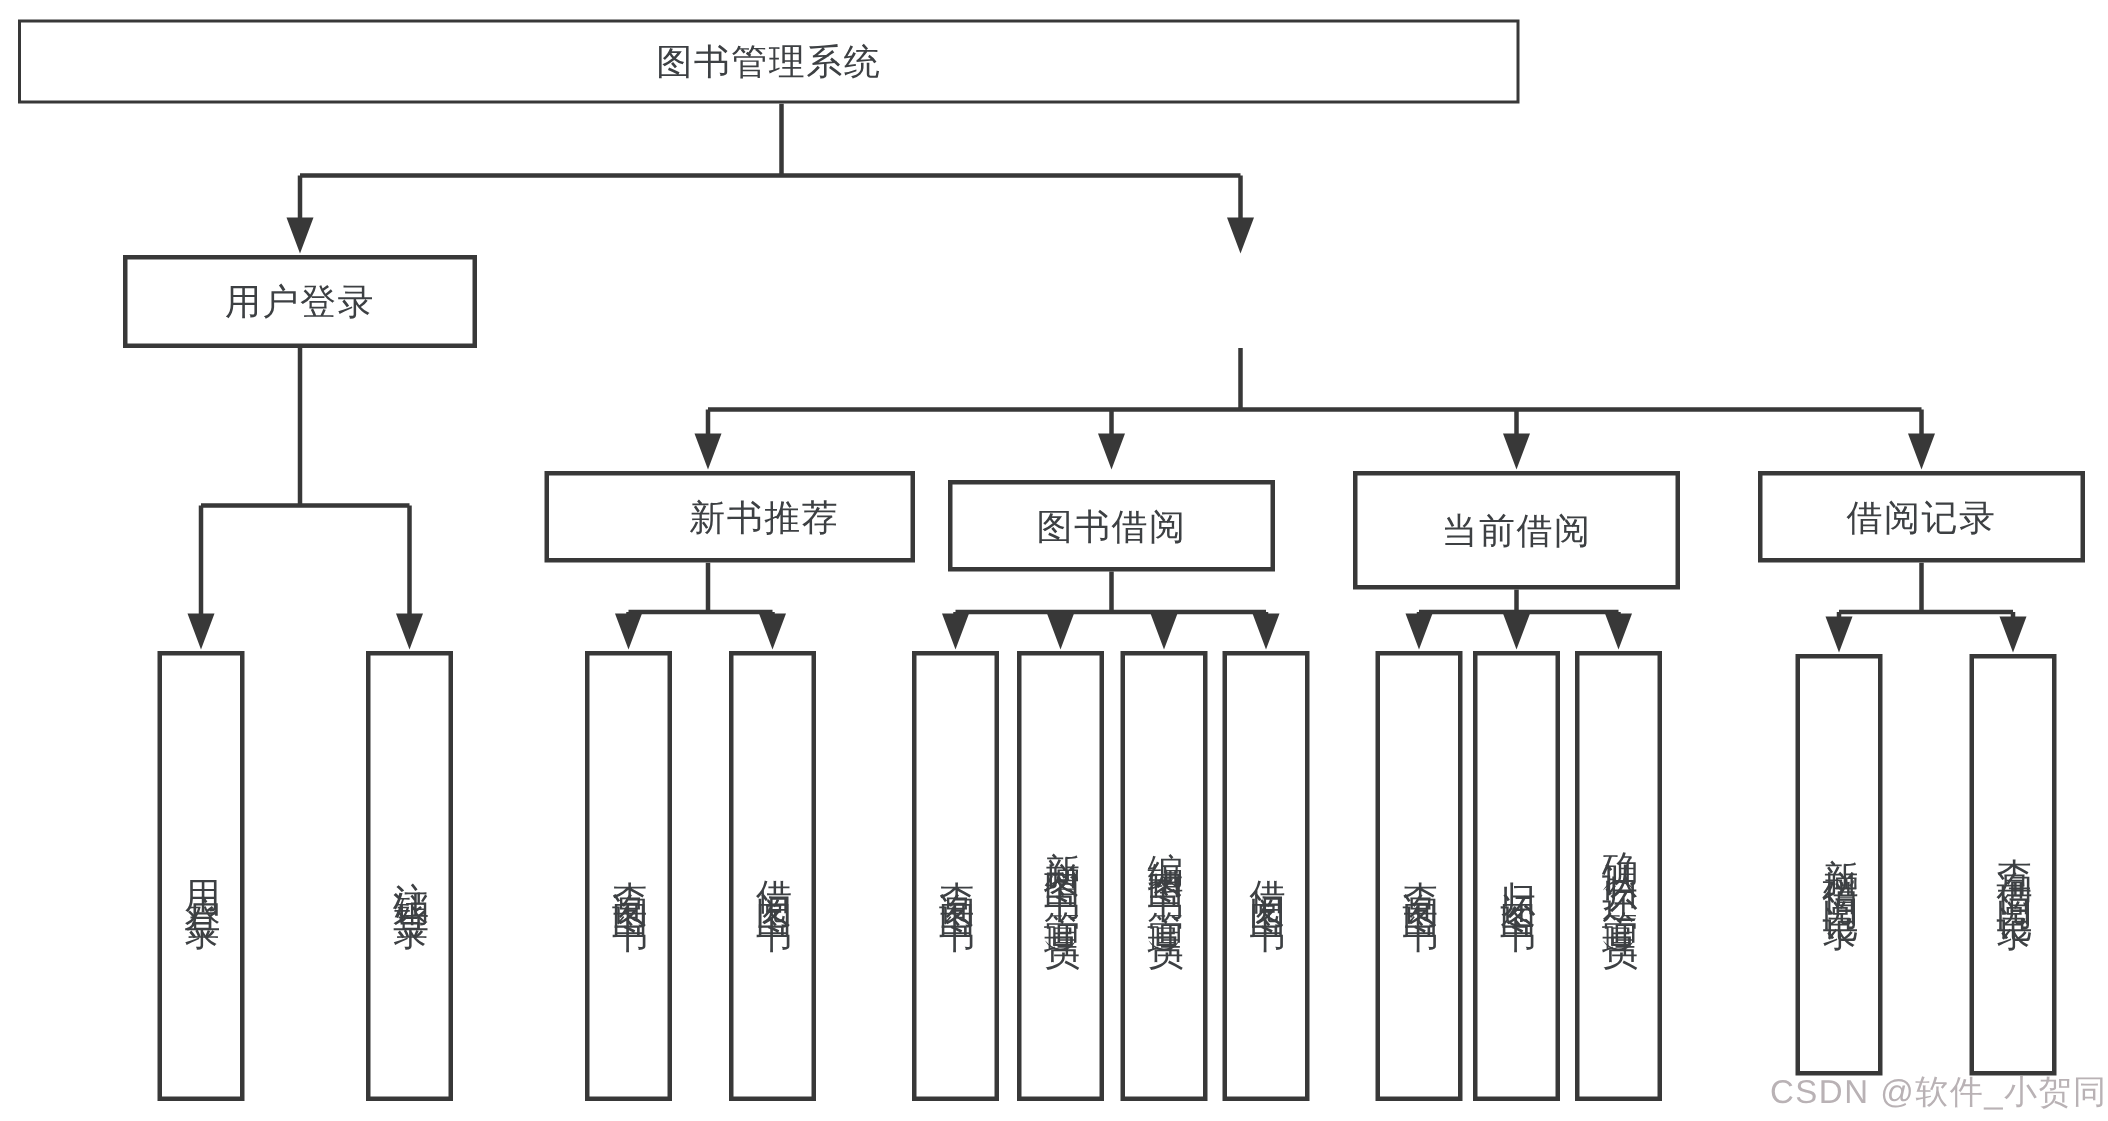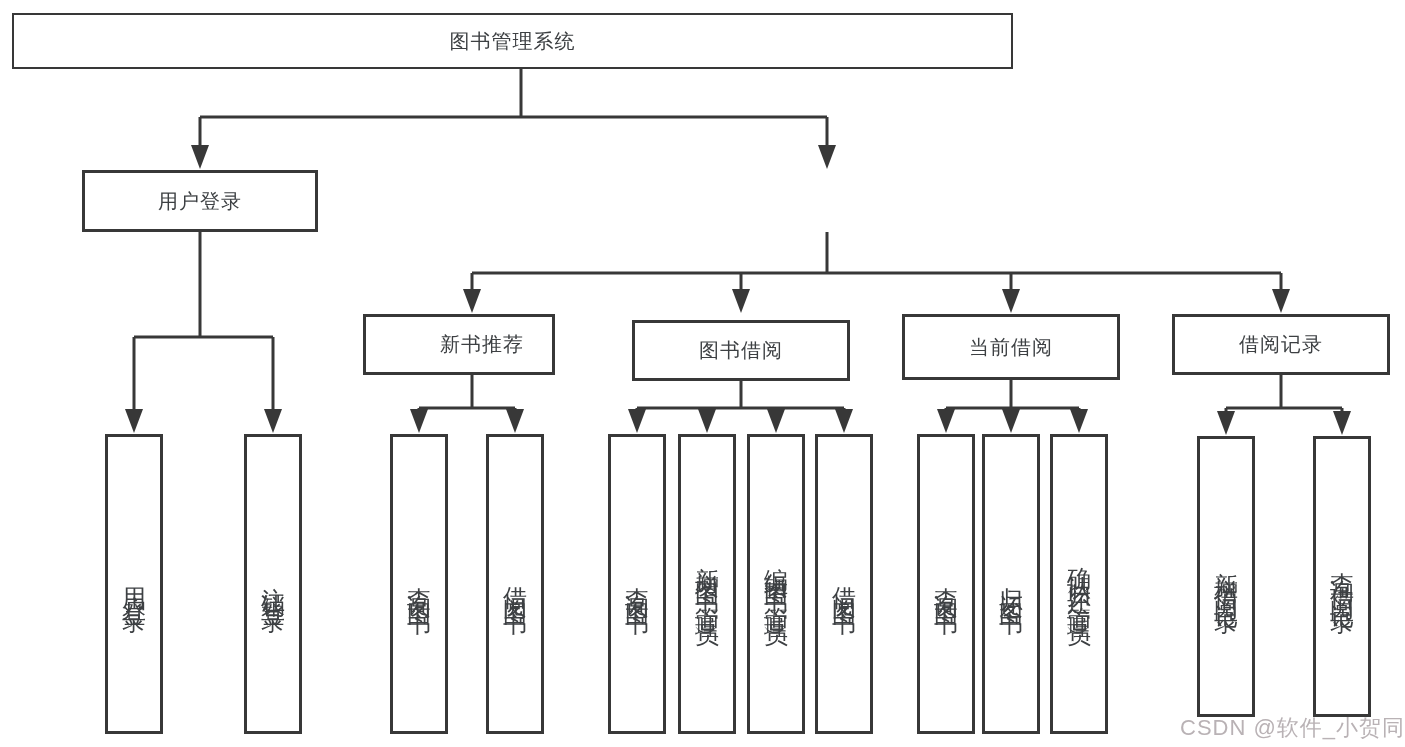--- a/index.html
+++ b/index.html
@@ -14,21 +14,21 @@
   }
   #wires { position: absolute; left: 0; top: 0; width: 1405px; height: 747px; }
   .box {
     position: absolute;
     box-sizing: border-box;
     border: 3px solid #383838;
     background: #ffffff;
     display: flex;
     align-items: center;
     justify-content: center;
-    font-size: 20px;
+    font-size: 24px;
     letter-spacing: 1px;
     color: #3d4043;
   }
   .box.root { border-width: 2.5px; }
   .leaf {
     position: absolute;
     box-sizing: border-box;
     border: 3px solid #383838;
     background: #ffffff;
     display: flex;
@@ -91,27 +91,27 @@
   </svg>
 
   <div class="box root" style="left:12px; top:13px; width:1001px; height:56px;">
     <span>图书管理系统</span>
   </div>
 
   <div class="box" style="left:82px; top:170px; width:236px; height:62px;">
     <span>用户登录</span>
   </div>
 
-  <div class="box" style="left:363px; top:314px; width:192px; height:61px;padding-left:46px;">
+  <div class="box" style="left:363px; top:314px; width:247px; height:61px;padding-left:46px;">
     <span>新书推荐</span>
   </div>
   <div class="box" style="left:632px; top:320px; width:218px; height:61px;">
     <span>图书借阅</span>
   </div>
-  <div class="box" style="left:902px; top:314px; width:218px; height:66px;">
+  <div class="box" style="left:902px; top:314px; width:218px; height:79px;">
     <span>当前借阅</span>
   </div>
   <div class="box" style="left:1172px; top:314px; width:218px; height:61px;">
     <span>借阅记录</span>
   </div>
 
   <div class="leaf" style="left:105px; top:434px; width:58px; height:300px;">
     <span>用户登录</span>
   </div>
   <div class="leaf" style="left:244px; top:434px; width:58px; height:300px;">

